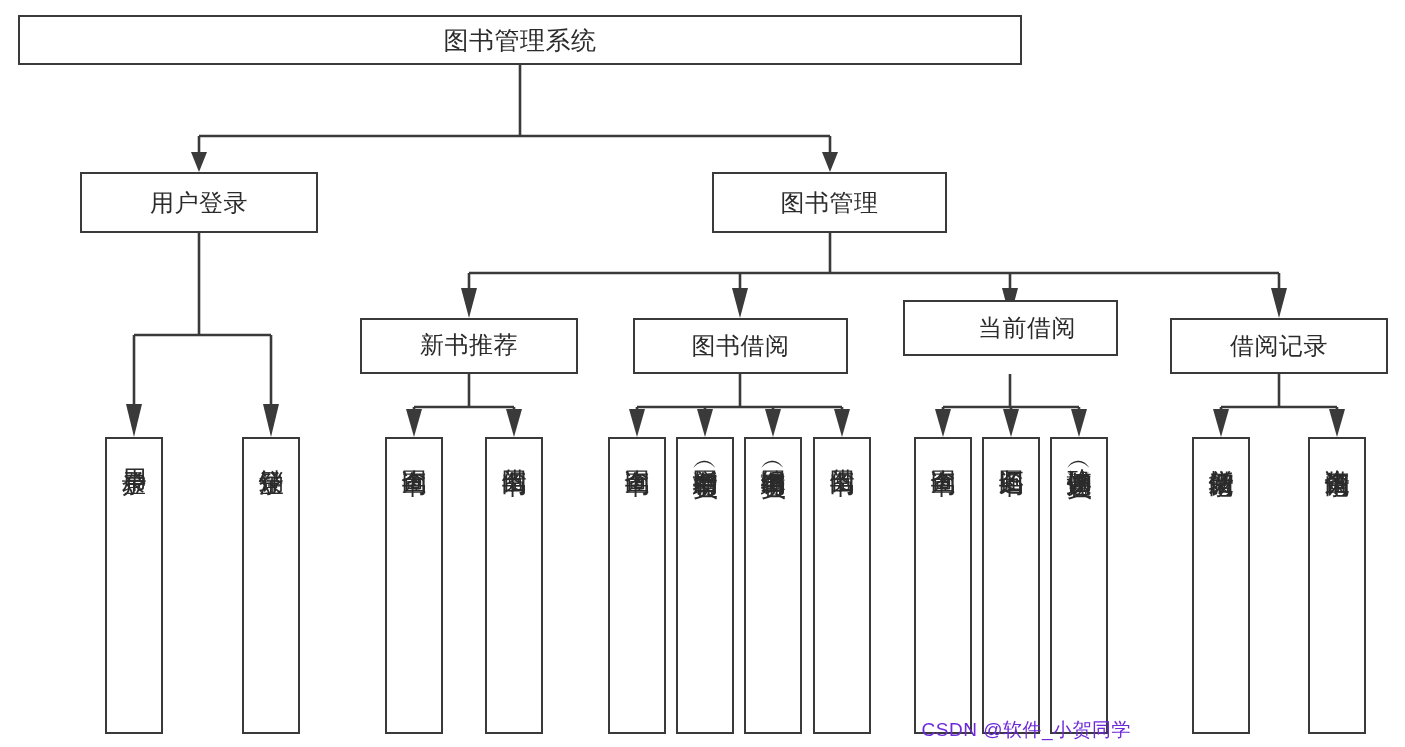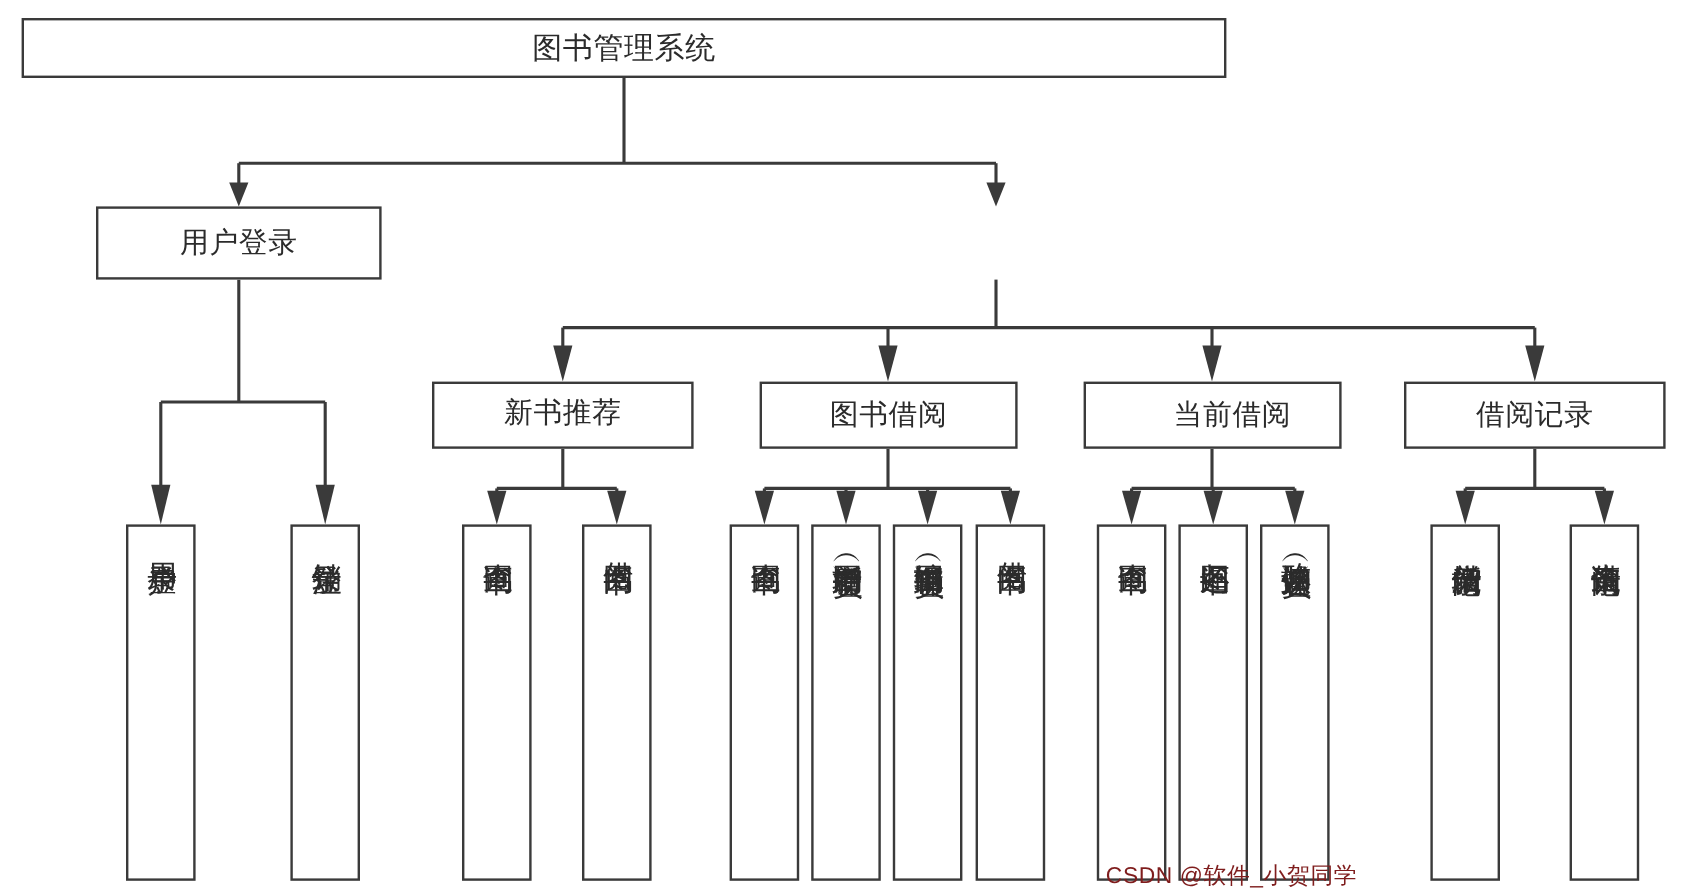--- a/index.html
+++ b/index.html
@@ -56,21 +56,21 @@
     font-size: 25px;
     line-height: 1.02;
     letter-spacing: 1px;
     white-space: nowrap;
   }
   .watermark {
     position: absolute;
     right: 8px;
     bottom: 4px;
     font-size: 19px;
-    color: #7f1d1d;
+    color: #6d28d9;
     letter-spacing: 0.5px;
     white-space: nowrap;
     z-index: 5;
   }
   svg.links {
     position: absolute;
     left: 0;
     top: 0;
     width: 1405px;
     height: 747px;
@@ -156,28 +156,31 @@
     <polygon points="1329,409 1345,409 1337,437"></polygon>
   </svg>
 
   <div class="node horiz root" style="left:18px; top:15px; width:1004px; height:50px;">
     <span class="label">图书管理系统</span>
   </div>
 
   <div class="node horiz" style="left:80px; top:172px; width:238px; height:61px;">
     <span class="label">用户登录</span>
   </div>
+  <div class="node horiz" style="left:712px; top:172px; width:235px; height:61px;">
+    <span class="label">图书管理</span>
+  </div>
 
   <div class="node horiz" style="left:360px; top:318px; width:218px; height:56px;font-family:Liberation Serif, serif;">
     <span class="label">新书推荐</span>
   </div>
   <div class="node horiz" style="left:633px; top:318px; width:215px; height:56px;">
     <span class="label">图书借阅</span>
   </div>
-  <div class="node horiz" style="left:903px; top:318px; width:215px; height:56px;padding-left:33px;">
+  <div class="node horiz" style="left:903px; top:300px; width:215px; height:56px;padding-left:33px;">
     <span class="label">当前借阅</span>
   </div>
   <div class="node horiz" style="left:1170px; top:318px; width:218px; height:56px;justify-content:center;">
     <span class="label">借阅记录</span>
   </div>
 
   <div class="node leaf" style="left:105px; top:437px; width:58px; height:297px;">
     <span class="label">用户登录</span>
   </div>
   <div class="node leaf" style="left:242px; top:437px; width:58px; height:297px;">

